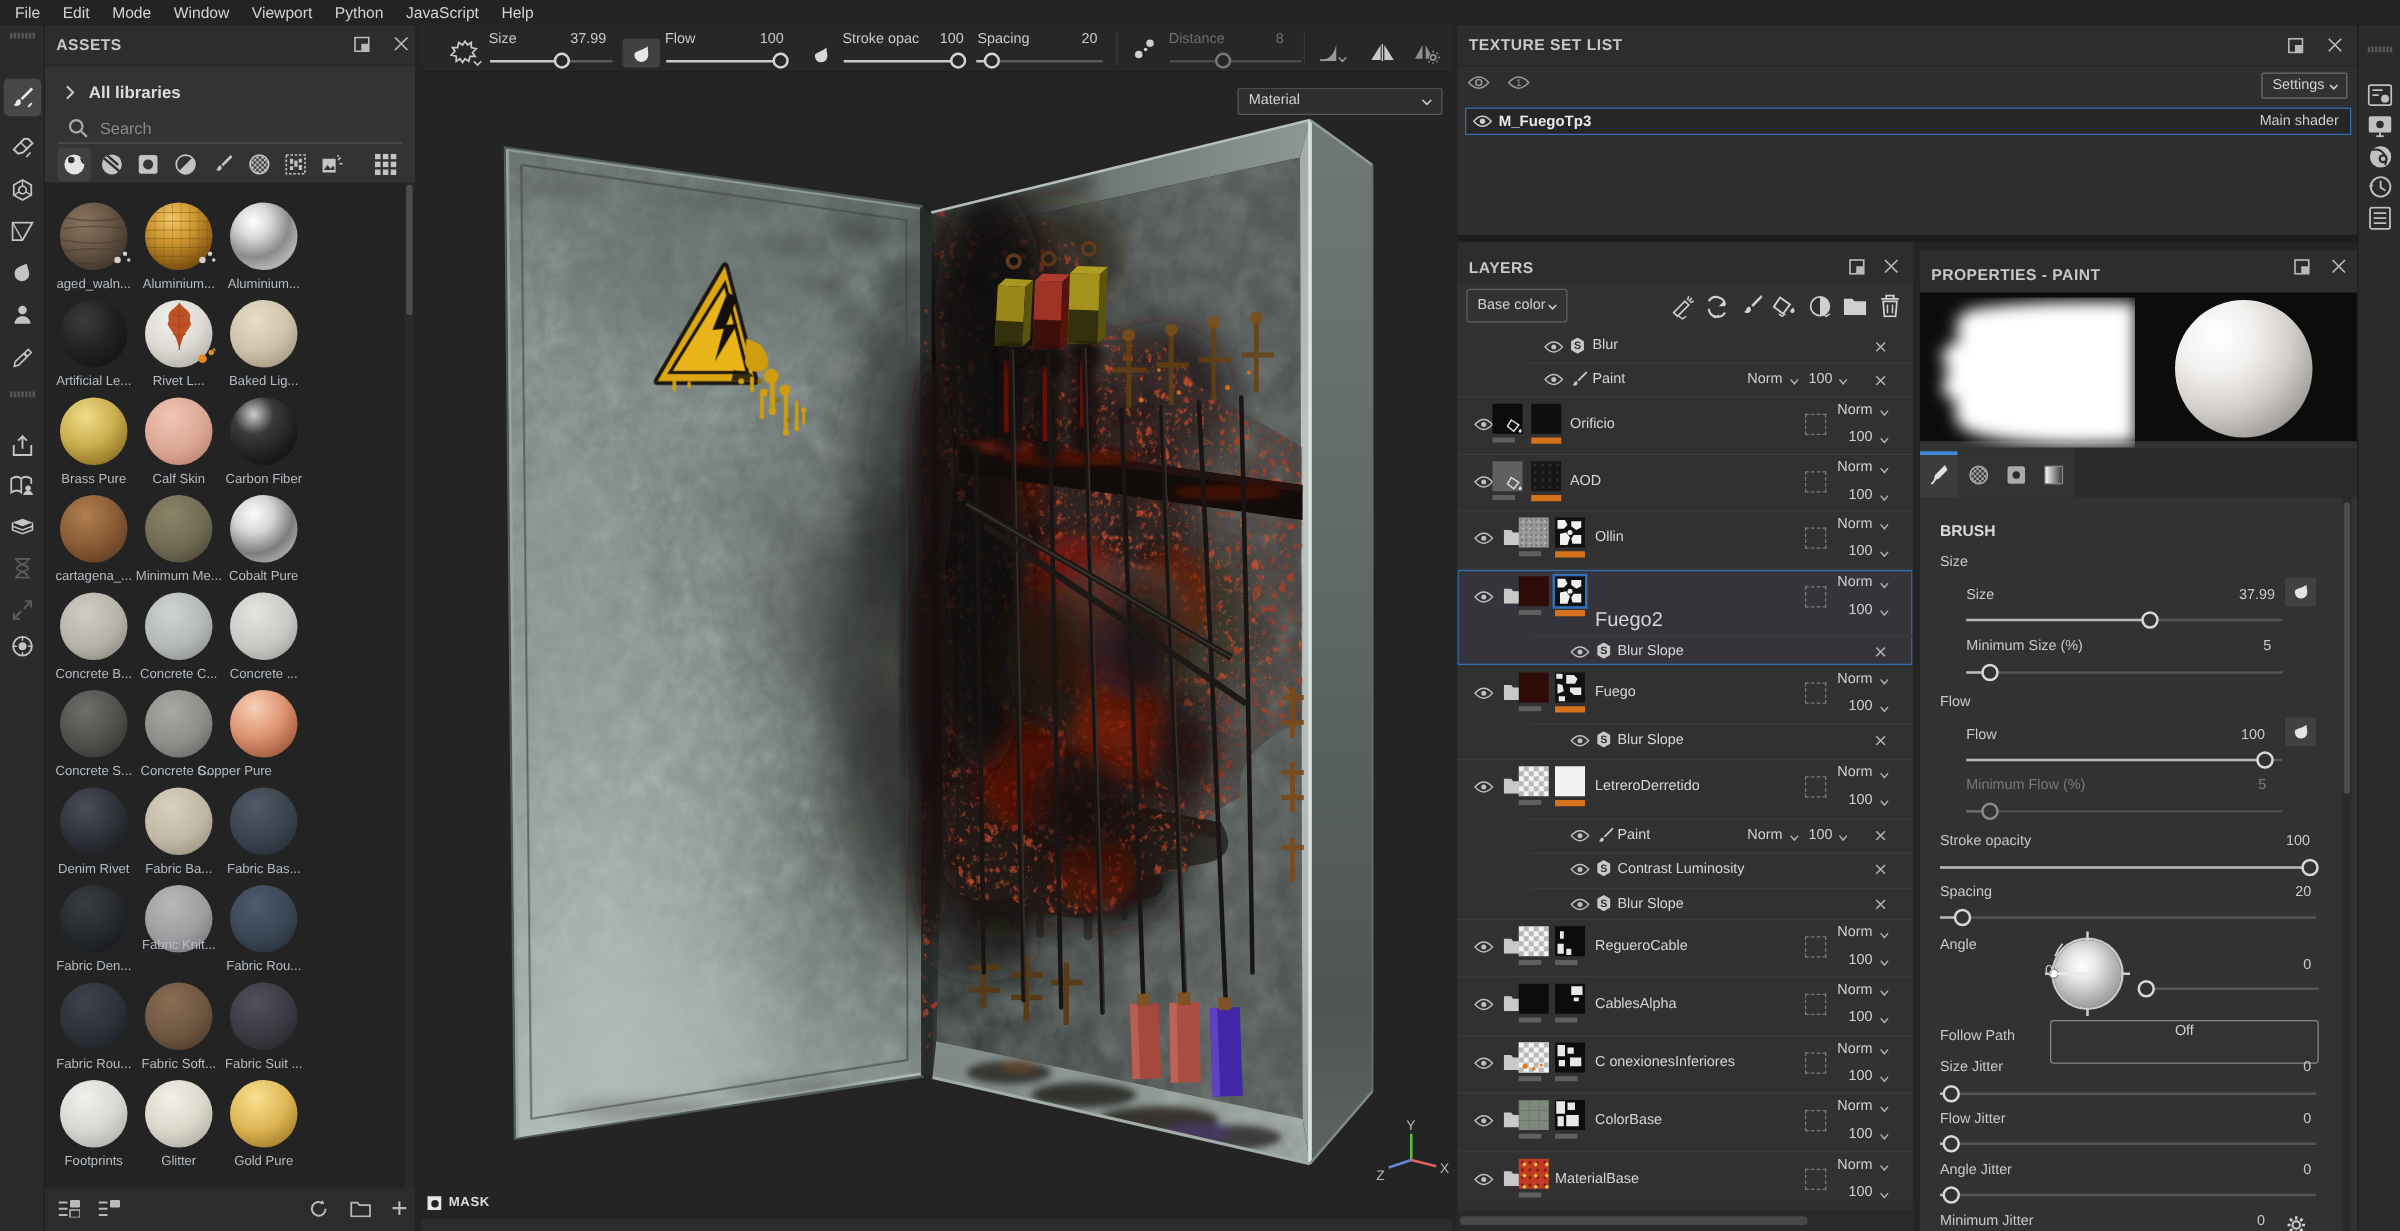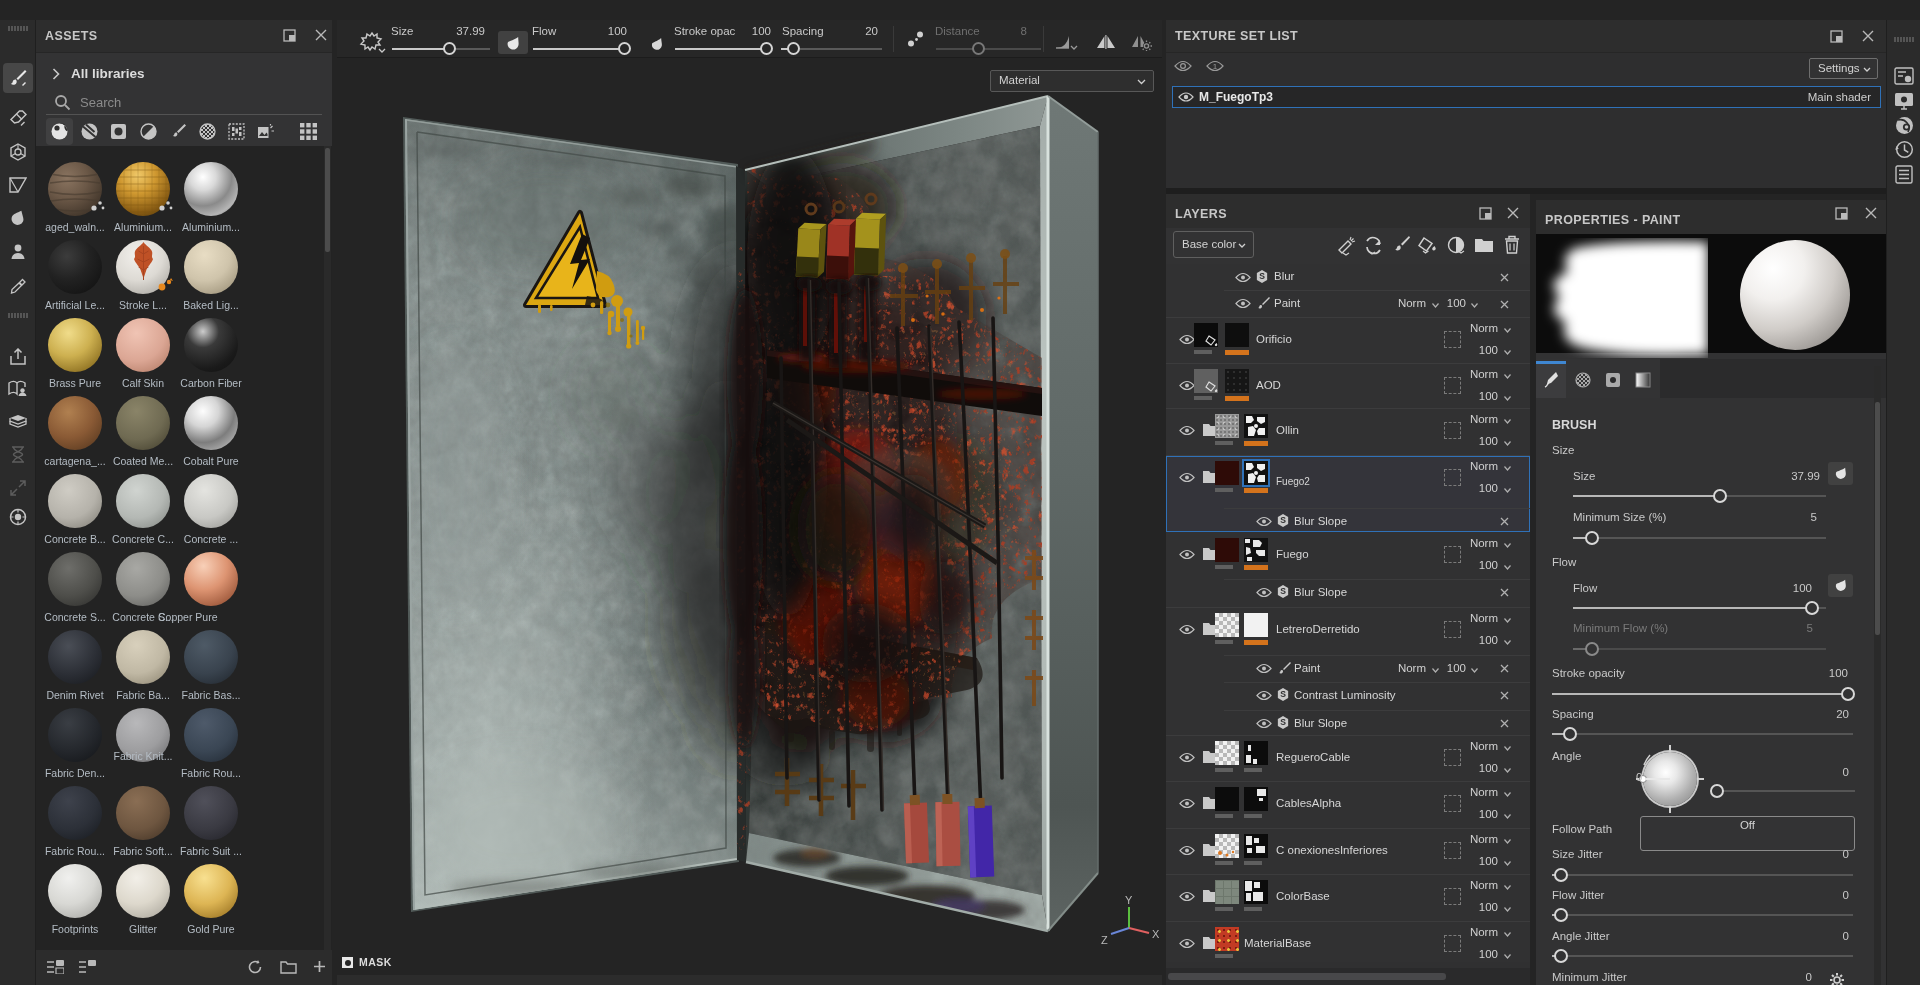--- a/index.html
+++ b/index.html
@@ -5,20 +5,32 @@
 html,body{width:1920px;height:985px;overflow:hidden;background:#242424;font-family:"Liberation Sans",sans-serif}
 #root{position:relative;width:1920px;height:985px;background:#242424}
 .abs{position:absolute}
 .ttl{font-weight:bold;font-size:12.5px;color:#c8c8c8;letter-spacing:.4px}
 svg{display:block}
 .lbl{font-size:11.5px;color:#c9c9c9}
 </style></head>
 <body>
 <div id="root">
 
+<div class="abs" style="left:0;top:0;width:1920px;height:20px;background:#232323">
+ <div style="display:flex;gap:0;color:#d3d3d3;font-size:12.5px;line-height:20px">
+  <span style="padding:0 9px 0 12px">File</span>
+  <span style="padding:0 9px">Edit</span>
+  <span style="padding:0 9px">Mode</span>
+  <span style="padding:0 9px">Window</span>
+  <span style="padding:0 9px">Viewport</span>
+  <span style="padding:0 9px">Python</span>
+  <span style="padding:0 9px">JavaScript</span>
+  <span style="padding:0 9px">Help</span>
+ </div>
+</div>
 
 <div class="abs" id="leftstrip" style="left:0;top:20px;width:36px;height:965px;background:#2b2b2b;border-right:1px solid #1f1f1f">
  <svg class="abs" style="left:8px;top:6px" width="20" height="5" viewBox="0 0 20 5">
         <g fill="#555">
           <rect x="0" y="0" width="2" height="5"></rect>
           <rect x="3" y="0" width="2" height="5"></rect>
           <rect x="6" y="0" width="2" height="5"></rect>
           <rect x="9" y="0" width="2" height="5"></rect>
           <rect x="12" y="0" width="2" height="5"></rect>
           <rect x="15" y="0" width="2" height="5"></rect>
@@ -187,33 +199,33 @@
   <div class="abs" id="assetgrid" style="left:0;top:126px;width:296px;height:824px;background:#232323;overflow:hidden">
         <div class="abs" style="left:12px;top:16px;width:54px;height:54px;border-radius:50%;background:radial-gradient(circle at 35% 30%, #8a7460 0%, #6b5847 40%, #473a2e 75%, #2e251d 100%)"></div>
 <div class="abs" style="left:1px;top:75px;width:76px;text-align:center;font-size:10.5px;color:#b4bcc4;white-space:nowrap;overflow:hidden">aged_waln...</div>
 <div class="abs" style="left:80px;top:16px;width:54px;height:54px;border-radius:50%;background:radial-gradient(circle at 40% 25%, #f0c969 0%, #cf9830 35%, #8a5d14 70%, #4a3208 100%)"></div>
 <div class="abs" style="left:69px;top:75px;width:76px;text-align:center;font-size:10.5px;color:#b4bcc4;white-space:nowrap;overflow:hidden">Aluminium...</div>
 <div class="abs" style="left:148px;top:16px;width:54px;height:54px;border-radius:50%;background:radial-gradient(circle at 35% 28%, #ffffff 0%, #d9d9d9 25%, #8a8a8a 55%, #b5b5b5 75%, #5a5a5a 100%)"></div>
 <div class="abs" style="left:137px;top:75px;width:76px;text-align:center;font-size:10.5px;color:#b4bcc4;white-space:nowrap;overflow:hidden">Aluminium...</div>
 <div class="abs" style="left:12px;top:94px;width:54px;height:54px;border-radius:50%;background:radial-gradient(circle at 35% 30%, #3c3c3c 0%, #222222 45%, #151515 80%, #0d0d0d 100%)"></div>
 <div class="abs" style="left:1px;top:153px;width:76px;text-align:center;font-size:10.5px;color:#b4bcc4;white-space:nowrap;overflow:hidden">Artificial Le...</div>
 <div class="abs" style="left:80px;top:94px;width:54px;height:54px;border-radius:50%;background:radial-gradient(circle at 40% 28%, #f2f0ec 0%, #dddad4 50%, #aaa7a1 90%)"></div>
-<div class="abs" style="left:69px;top:153px;width:76px;text-align:center;font-size:10.5px;color:#b4bcc4;white-space:nowrap;overflow:hidden">Stroke L...</div>
+<div class="abs" style="left:69px;top:153px;width:76px;text-align:center;font-size:10.5px;color:#b4bcc4;white-space:nowrap;overflow:hidden">Rivet L...</div>
 <div class="abs" style="left:148px;top:94px;width:54px;height:54px;border-radius:50%;background:radial-gradient(circle at 38% 28%, #e8ddc4 0%, #cfc4ab 50%, #9d9279 90%)"></div>
 <div class="abs" style="left:137px;top:153px;width:76px;text-align:center;font-size:10.5px;color:#b4bcc4;white-space:nowrap;overflow:hidden">Baked Lig...</div>
 <div class="abs" style="left:12px;top:172px;width:54px;height:54px;border-radius:50%;background:radial-gradient(circle at 38% 28%, #f0dc8a 0%, #cdb050 45%, #8a6d1f 85%)"></div>
 <div class="abs" style="left:1px;top:231px;width:76px;text-align:center;font-size:10.5px;color:#b4bcc4;white-space:nowrap;overflow:hidden">Brass Pure</div>
 <div class="abs" style="left:80px;top:172px;width:54px;height:54px;border-radius:50%;background:radial-gradient(circle at 38% 28%, #f0c4b4 0%, #dba694 55%, #b07862 95%)"></div>
 <div class="abs" style="left:69px;top:231px;width:76px;text-align:center;font-size:10.5px;color:#b4bcc4;white-space:nowrap;overflow:hidden">Calf Skin</div>
 <div class="abs" style="left:148px;top:172px;width:54px;height:54px;border-radius:50%;background:radial-gradient(circle at 35% 25%, #cccccc 0%, #3a3a3a 30%, #1a1a1a 70%, #101010 100%)"></div>
 <div class="abs" style="left:137px;top:231px;width:76px;text-align:center;font-size:10.5px;color:#b4bcc4;white-space:nowrap;overflow:hidden">Carbon Fiber</div>
 <div class="abs" style="left:12px;top:250px;width:54px;height:54px;border-radius:50%;background:radial-gradient(circle at 38% 30%, #b08050 0%, #8a5a35 50%, #5a3a20 90%)"></div>
 <div class="abs" style="left:1px;top:309px;width:76px;text-align:center;font-size:10.5px;color:#b4bcc4;white-space:nowrap;overflow:hidden">cartagena_...</div>
 <div class="abs" style="left:80px;top:250px;width:54px;height:54px;border-radius:50%;background:radial-gradient(circle at 38% 28%, #8a8468 0%, #6f6a52 55%, #44402e 95%)"></div>
-<div class="abs" style="left:69px;top:309px;width:76px;text-align:center;font-size:10.5px;color:#b4bcc4;white-space:nowrap;overflow:hidden">Coated Me...</div>
+<div class="abs" style="left:69px;top:309px;width:76px;text-align:center;font-size:10.5px;color:#b4bcc4;white-space:nowrap;overflow:hidden">Minimum Me...</div>
 <div class="abs" style="left:148px;top:250px;width:54px;height:54px;border-radius:50%;background:radial-gradient(circle at 35% 28%, #fdfdfd 0%, #d5d5d5 30%, #7d7d7d 60%, #a8a8a8 80%, #555555 100%)"></div>
 <div class="abs" style="left:137px;top:309px;width:76px;text-align:center;font-size:10.5px;color:#b4bcc4;white-space:nowrap;overflow:hidden">Cobalt Pure</div>
 <div class="abs" style="left:12px;top:328px;width:54px;height:54px;border-radius:50%;background:radial-gradient(circle at 38% 30%, #cfccc4 0%, #b5b2aa 55%, #807d75 95%)"></div>
 <div class="abs" style="left:1px;top:387px;width:76px;text-align:center;font-size:10.5px;color:#b4bcc4;white-space:nowrap;overflow:hidden">Concrete B...</div>
 <div class="abs" style="left:80px;top:328px;width:54px;height:54px;border-radius:50%;background:radial-gradient(circle at 38% 30%, #d0d4d0 0%, #b4b8b4 55%, #838783 95%)"></div>
 <div class="abs" style="left:69px;top:387px;width:76px;text-align:center;font-size:10.5px;color:#b4bcc4;white-space:nowrap;overflow:hidden">Concrete C...</div>
 <div class="abs" style="left:148px;top:328px;width:54px;height:54px;border-radius:50%;background:radial-gradient(circle at 38% 30%, #e4e4e0 0%, #c8c8c4 55%, #949490 95%)"></div>
 <div class="abs" style="left:137px;top:387px;width:76px;text-align:center;font-size:10.5px;color:#b4bcc4;white-space:nowrap;overflow:hidden">Concrete ...</div>
 <div class="abs" style="left:12px;top:406px;width:54px;height:54px;border-radius:50%;background:radial-gradient(circle at 38% 30%, #6e6e6a 0%, #4e4e4a 55%, #2d2d2b 95%)"></div>
 <div class="abs" style="left:1px;top:465px;width:76px;text-align:center;font-size:10.5px;color:#b4bcc4;white-space:nowrap;overflow:hidden">Concrete S...</div>
@@ -1029,21 +1041,21 @@
           <svg width="24" height="24" viewBox="0 0 24 24" style="position:absolute;left:0;top:0">
             <g fill="#f0f0f0">
               <path d="M2 2h6l2 4-3 3H2z"></path>
               <path d="M13 3h8v5l-4 2-4-3z"></path>
               <path d="M4 13l5-1 3 4-2 6H4z"></path>
               <path d="M15 14h6v7h-7l-1-4z"></path>
               <circle cx="12" cy="12" r="2"></circle>
             </g>
           </svg>
         </div>
-<span class="abs" style="left:110px;top:212px;font-size:10px;color:#d6d6d6;white-space:nowrap">Fuego2</span>
+<span class="abs" style="left:110px;top:224px;font-size:16px;color:#d6d6d6;white-space:nowrap">Fuego2</span>
 <div class="abs" style="left:49px;top:224px;width:18px;height:4px;background:#5f5f5f"></div>
 <div class="abs" style="left:78px;top:224px;width:24px;height:5px;background:#d4731c"></div>
 <div class="abs" style="left:278px;top:205px;width:17px;height:17px;border:1px dashed #7a7a7a"></div>
 <span class="abs" style="left:280px;top:196px;width:52px;text-align:right;font-size:11.5px;color:#d0d0d0">Norm</span>
 <svg class="abs" style="left:338px;top:202px" width="7" height="5" viewBox="0 0 7 5">
           <path d="M0.5 0.5l3 3.5 3-3.5" fill="none" stroke="#b0b0b0" stroke-width="1.2"></path>
         </svg>
 <span class="abs" style="left:280px;top:218px;width:52px;text-align:right;font-size:11.5px;color:#d0d0d0">100</span>
 <svg class="abs" style="left:338px;top:224px" width="7" height="5" viewBox="0 0 7 5">
           <path d="M0.5 0.5l3 3.5 3-3.5" fill="none" stroke="#b0b0b0" stroke-width="1.2"></path>

